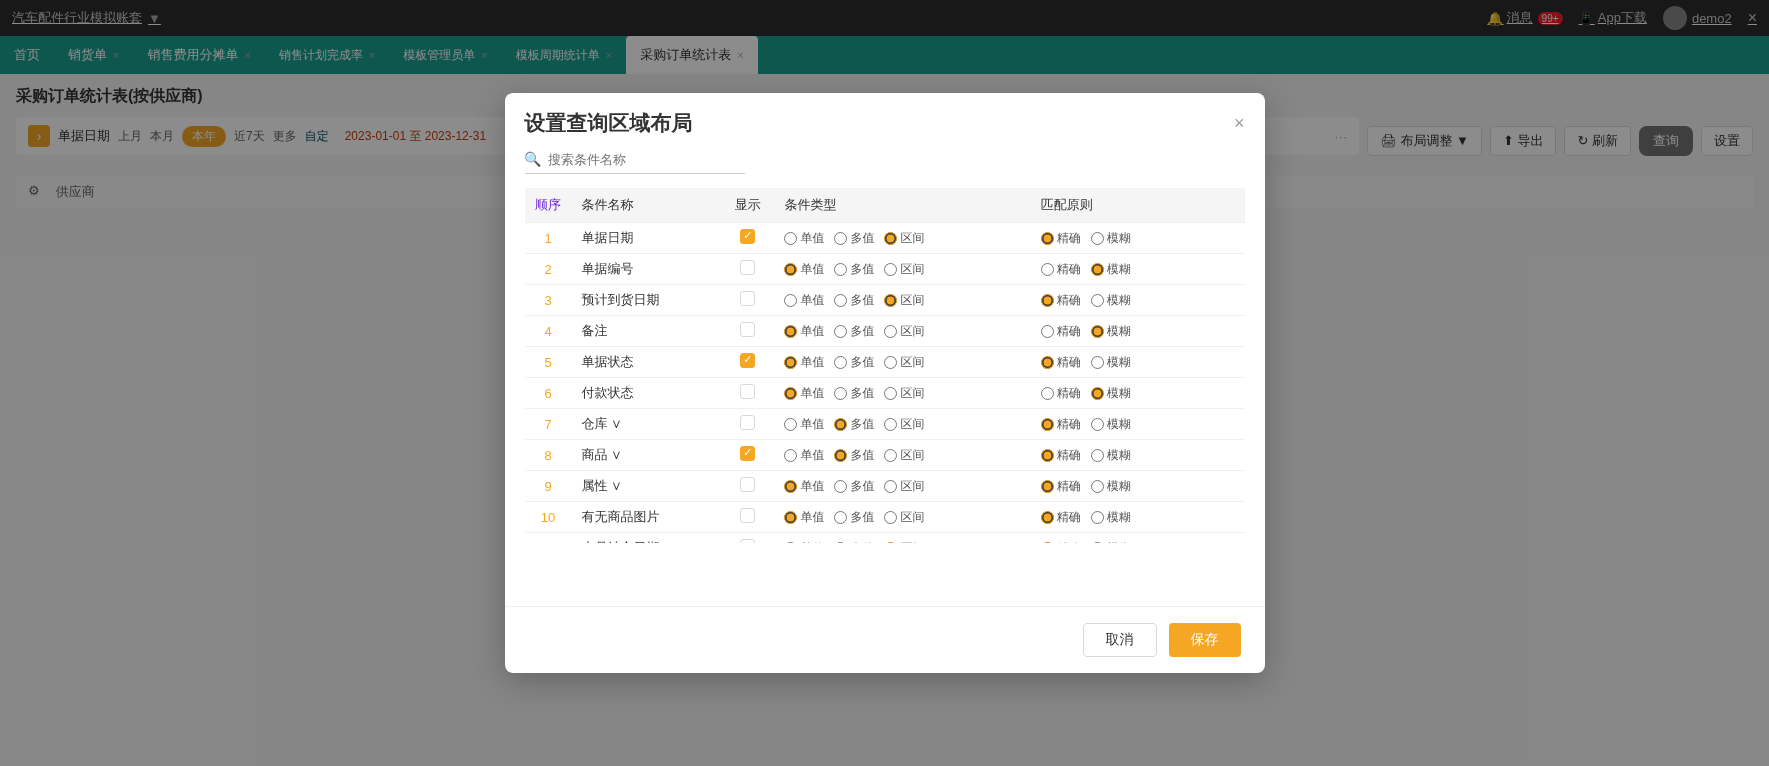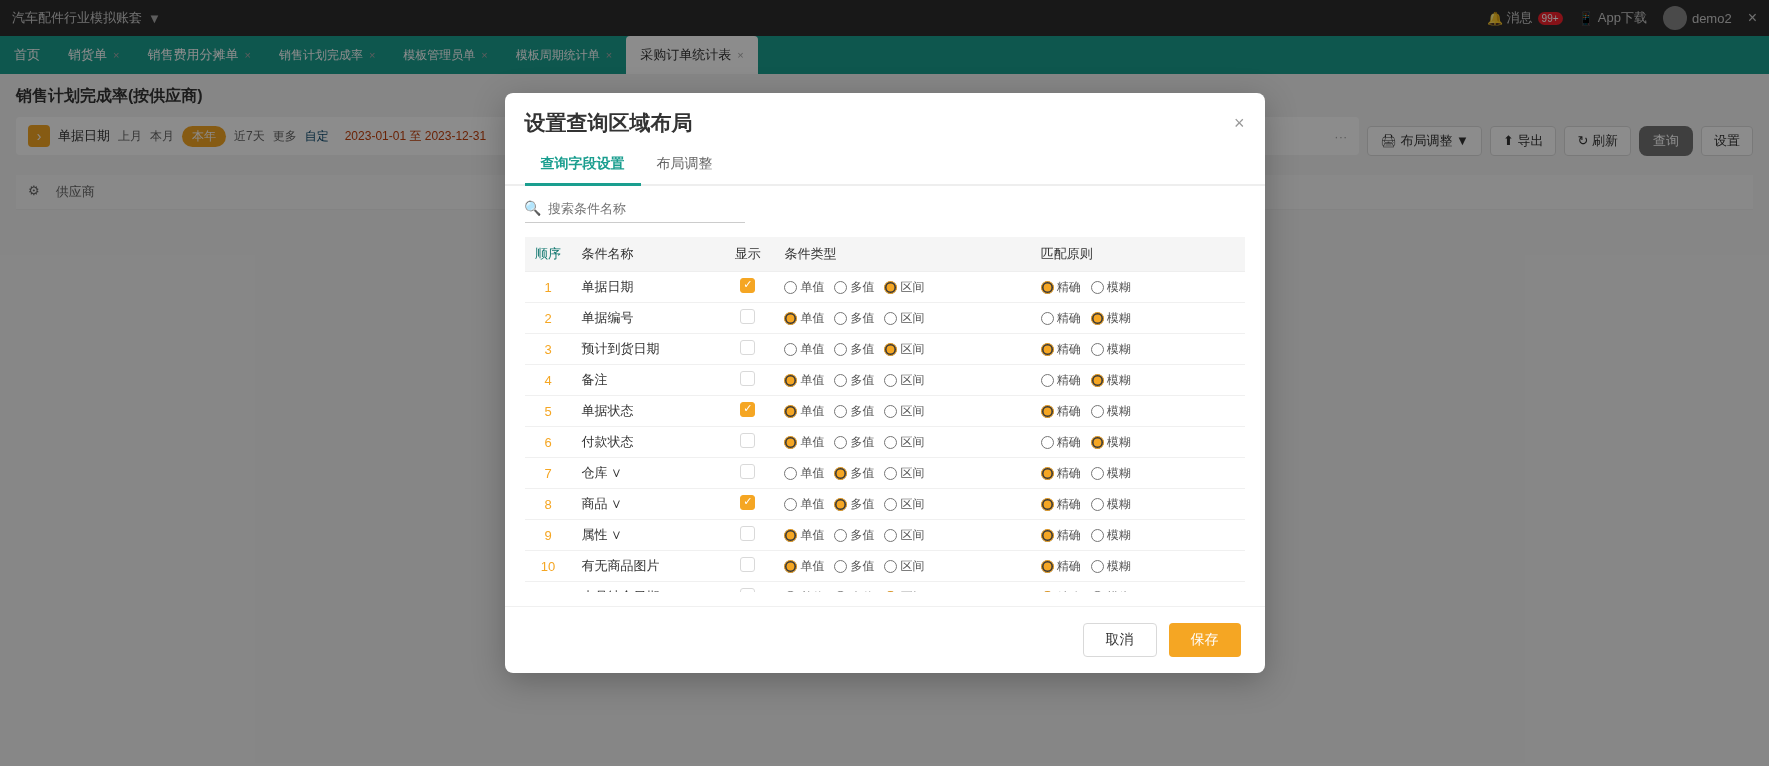--- a/index.html
+++ b/index.html
@@ -7,20 +7,21 @@
 
     
     .top-bar {
       background: #2d2d2d;
       color: #fff;
       height: 36px;
       display: flex;
       align-items: center;
       justify-content: space-between;
       padding: 0 12px;
+      text-decoration: underline;
     }
     .top-bar-left { font-size: 13px; color: #ccc; display: flex; align-items: center; gap: 6px; }
     .top-bar-right { display: flex; align-items: center; gap: 16px; font-size: 13px; color: #ccc; }
     .top-bar-right .badge { background: #f5222d; color: #fff; border-radius: 10px; font-size: 10px; padding: 1px 4px; margin-left: 2px; }
     .close-x { color: #ccc; cursor: pointer; font-size: 16px; }
 
     
     .tab-bar {
       background: #1a9e8f;
       height: 38px;
@@ -127,21 +128,21 @@
       font-weight: normal;
       border-bottom: 1px solid #eee;
     }
     .cond-table td {
       padding: 6px 10px;
       font-size: 13px;
       color: #333;
       border-bottom: 1px solid #f0f0f0;
       vertical-align: middle;
     }
-    .cond-table .col-order { width: 44px; color: #0f766e; text-align: center; }
+    .cond-table .col-order { width: 44px; color: #6d28d9; text-align: center; }
     .cond-table .col-name { width: 140px; }
     .cond-table .col-show { width: 50px; text-align: center; }
     .cond-table .col-type { width: 240px; }
     .cond-table .col-match { width: 200px; }
 
     .radio-group { display: flex; align-items: center; gap: 10px; }
     .radio-item { display: flex; align-items: center; gap: 3px; font-size: 12px; color: #555; cursor: pointer; }
     .radio-item input[type=radio] { accent-color: #f5a623; cursor: pointer; }
 
     
@@ -217,21 +218,21 @@
       <span>模板周期统计单</span>
       <span class="tab-close">×</span>
     </div>
     <div class="tab-item active">
       <span>采购订单统计表</span>
       <span class="tab-close" style="color:#aaa;">×</span>
     </div>
   </div>
 
   <div class="page-content">
-    <div class="page-title">销售计划完成率(按供应商)</div>
+    <div class="page-title">采购订单统计表(按供应商)</div>
     <div class="toolbar">
       <div class="filter-bar" style="flex:1;">
         <button class="arrow-btn">›</button>
         <span style="color:#333;font-size:13px;">单据日期</span>
         <span style="color:#666;font-size:12px;cursor:pointer;">上月</span>
         <span style="color:#666;font-size:12px;cursor:pointer;">本月</span>
         <span class="filter-tag">本年</span>
         <span style="color:#666;font-size:12px;cursor:pointer;">近7天</span>
         <span style="color:#666;font-size:12px;cursor:pointer;">更多</span>
         <span style="color:#0c4a6e;font-size:12px;cursor:pointer;font-family:Liberation Serif, serif;">自定</span>
@@ -270,24 +271,20 @@
   </div>
 </div>
 
 <div class="overlay" style="z-index:100;">
 
   <div class="dialog">
     <div class="dialog-header">
       <span class="dialog-title">设置查询区域布局</span>
       <button class="dialog-close">×</button>
     </div>
-    <div class="dialog-tabs">
-      <div class="dialog-tab active">查询字段设置</div>
-      <div class="dialog-tab">布局调整</div>
-    </div>
     <div class="dialog-body">
 
       <div class="search-box">
         <span class="search-icon">🔍</span>
         <input type="text" placeholder="搜索条件名称" style="border: none; outline: none; font-size: 13px; width: 180px; background: transparent;">
       </div>
 
       <table class="cond-table">
         <thead>
           <tr>

